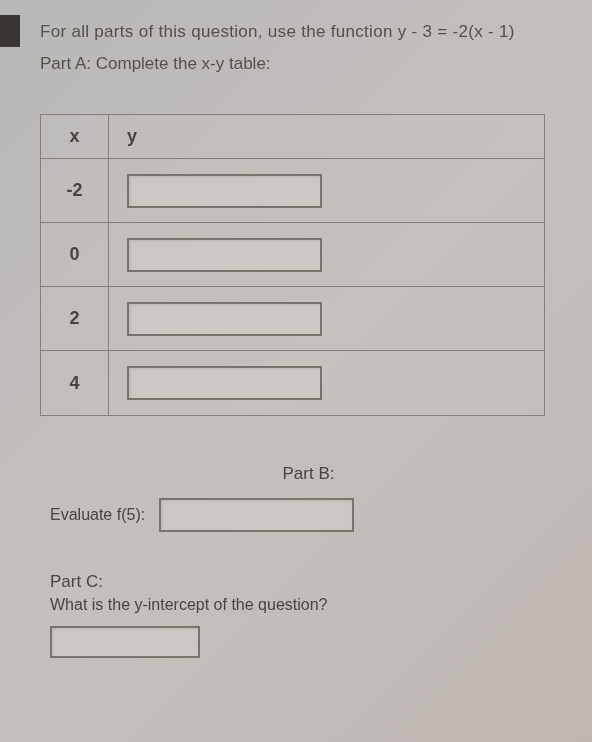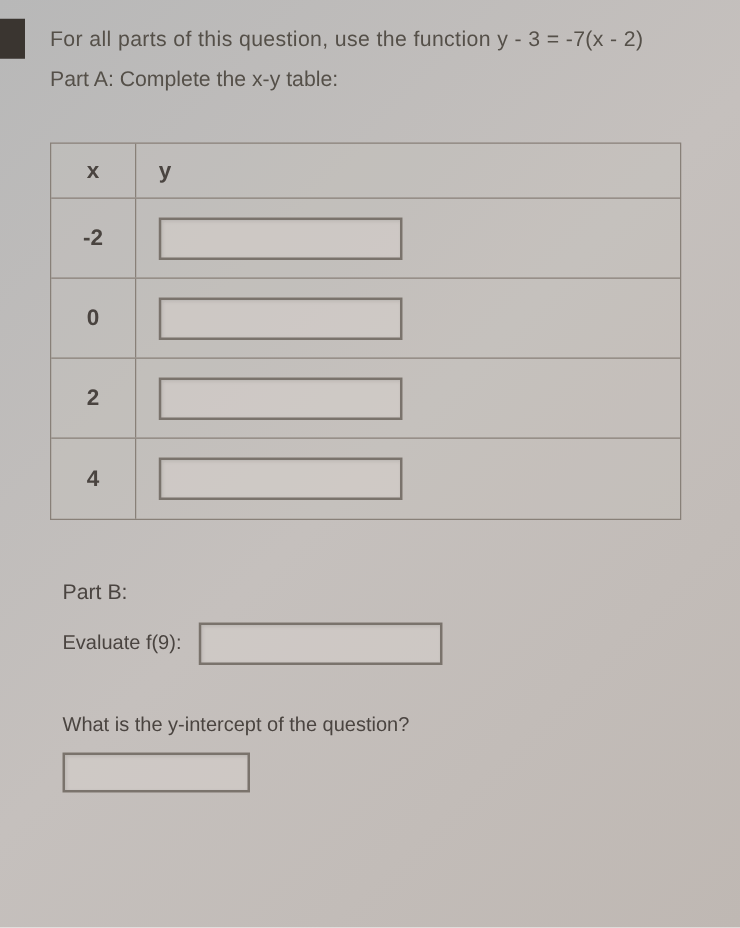--- a/index.html
+++ b/index.html
@@ -91,20 +91,21 @@
     }
     .part-b {
       margin-left: 50px;
       margin-top: 48px;
     }
     .part-b-label {
       font-size: 17px;
       color: #4a4440;
       font-weight: 500;
       margin-bottom: 14px;
+      text-align: center;
     }
     .part-b-eval {
       display: flex;
       align-items: center;
       gap: 14px;
       font-size: 16px;
       color: #4a4440;
     }
     .part-c {
       margin-left: 50px;
@@ -127,21 +128,21 @@
       border: 2px solid #7a736c;
       background: rgba(215, 210, 205, 0.5);
       box-shadow: inset 1px 1px 3px rgba(0,0,0,0.1);
     }
   </style>
 </head>
 <body>
 
 <div class="question-marker"></div>
 
-<div class="prompt">For all parts of this question, use the function y - 3 = -7(x - 2)</div>
+<div class="prompt">For all parts of this question, use the function y - 3 = -2(x - 1)</div>
 
 <div class="part-a-label">Part A:  Complete the x-y table:</div>
 
 <div class="table-container">
   <div class="table-row header-row">
     <div class="col-x">x</div>
     <div class="col-y">y</div>
   </div>
   <div class="table-row">
     <div class="col-x">-2</div>
@@ -165,21 +166,22 @@
     <div class="col-x">4</div>
     <div class="col-y">
       <div class="answer-input"></div>
     </div>
   </div>
 </div>
 
 <div class="part-b">
   <div class="part-b-label">Part B:</div>
   <div class="part-b-eval">
-    <span>Evaluate f(9):</span>
+    <span>Evaluate f(5):</span>
     <div class="answer-input"></div>
   </div>
 </div>
 
 <div class="part-c">
+  <div class="part-c-label">Part C:</div>
   <div class="part-c-question">What is the y-intercept of the question?</div>
   <div class="small-input"></div>
 </div>
 
 </body></html>

